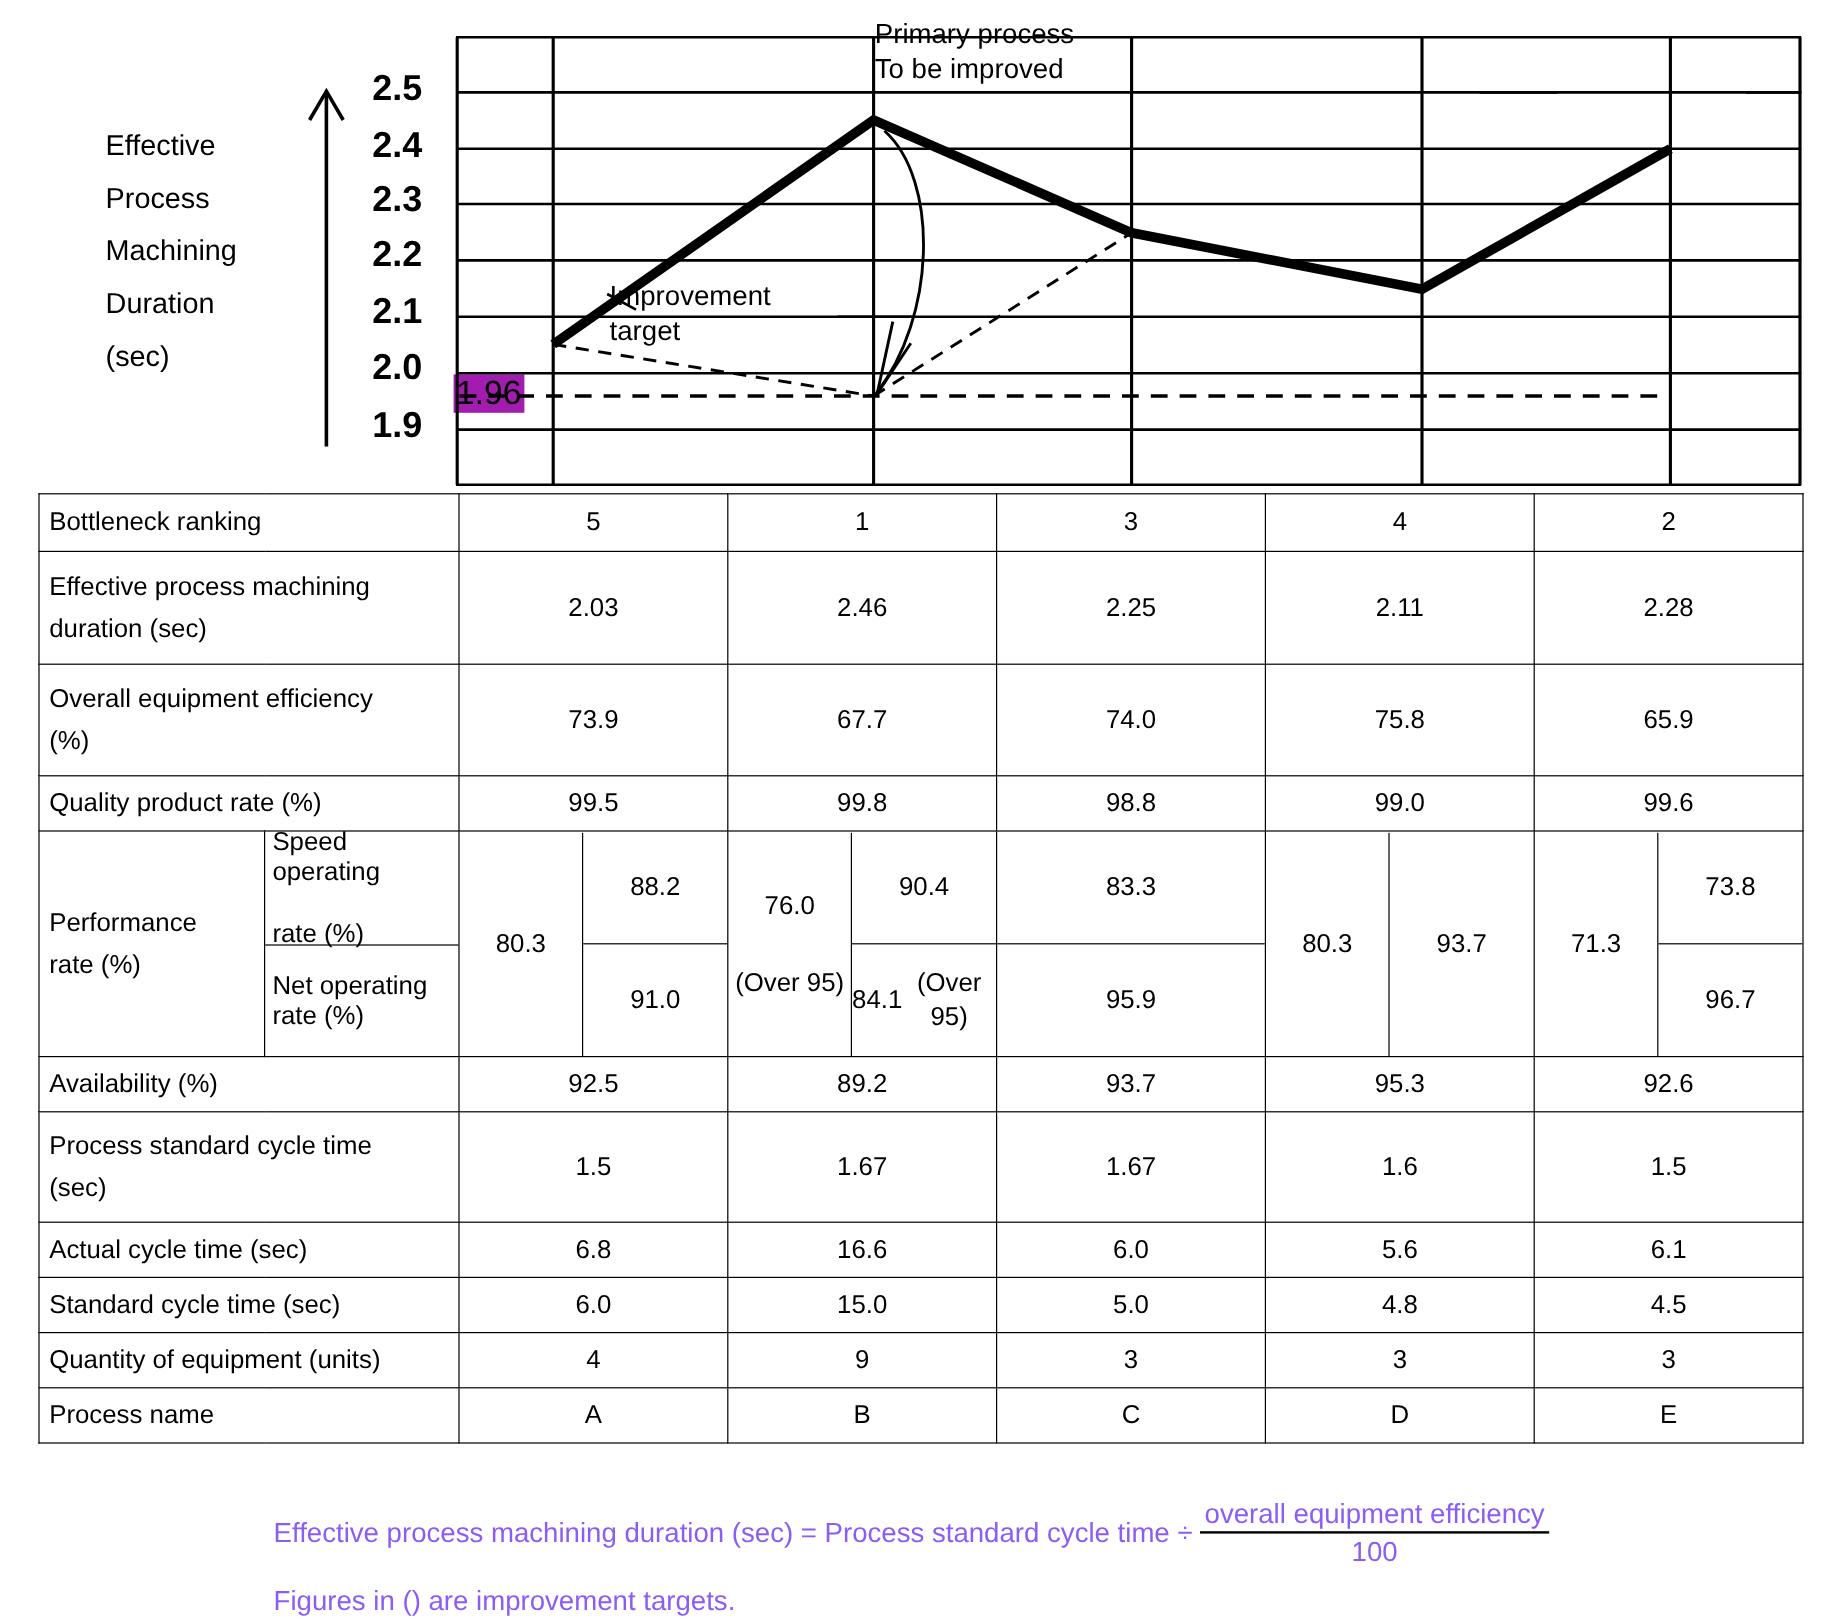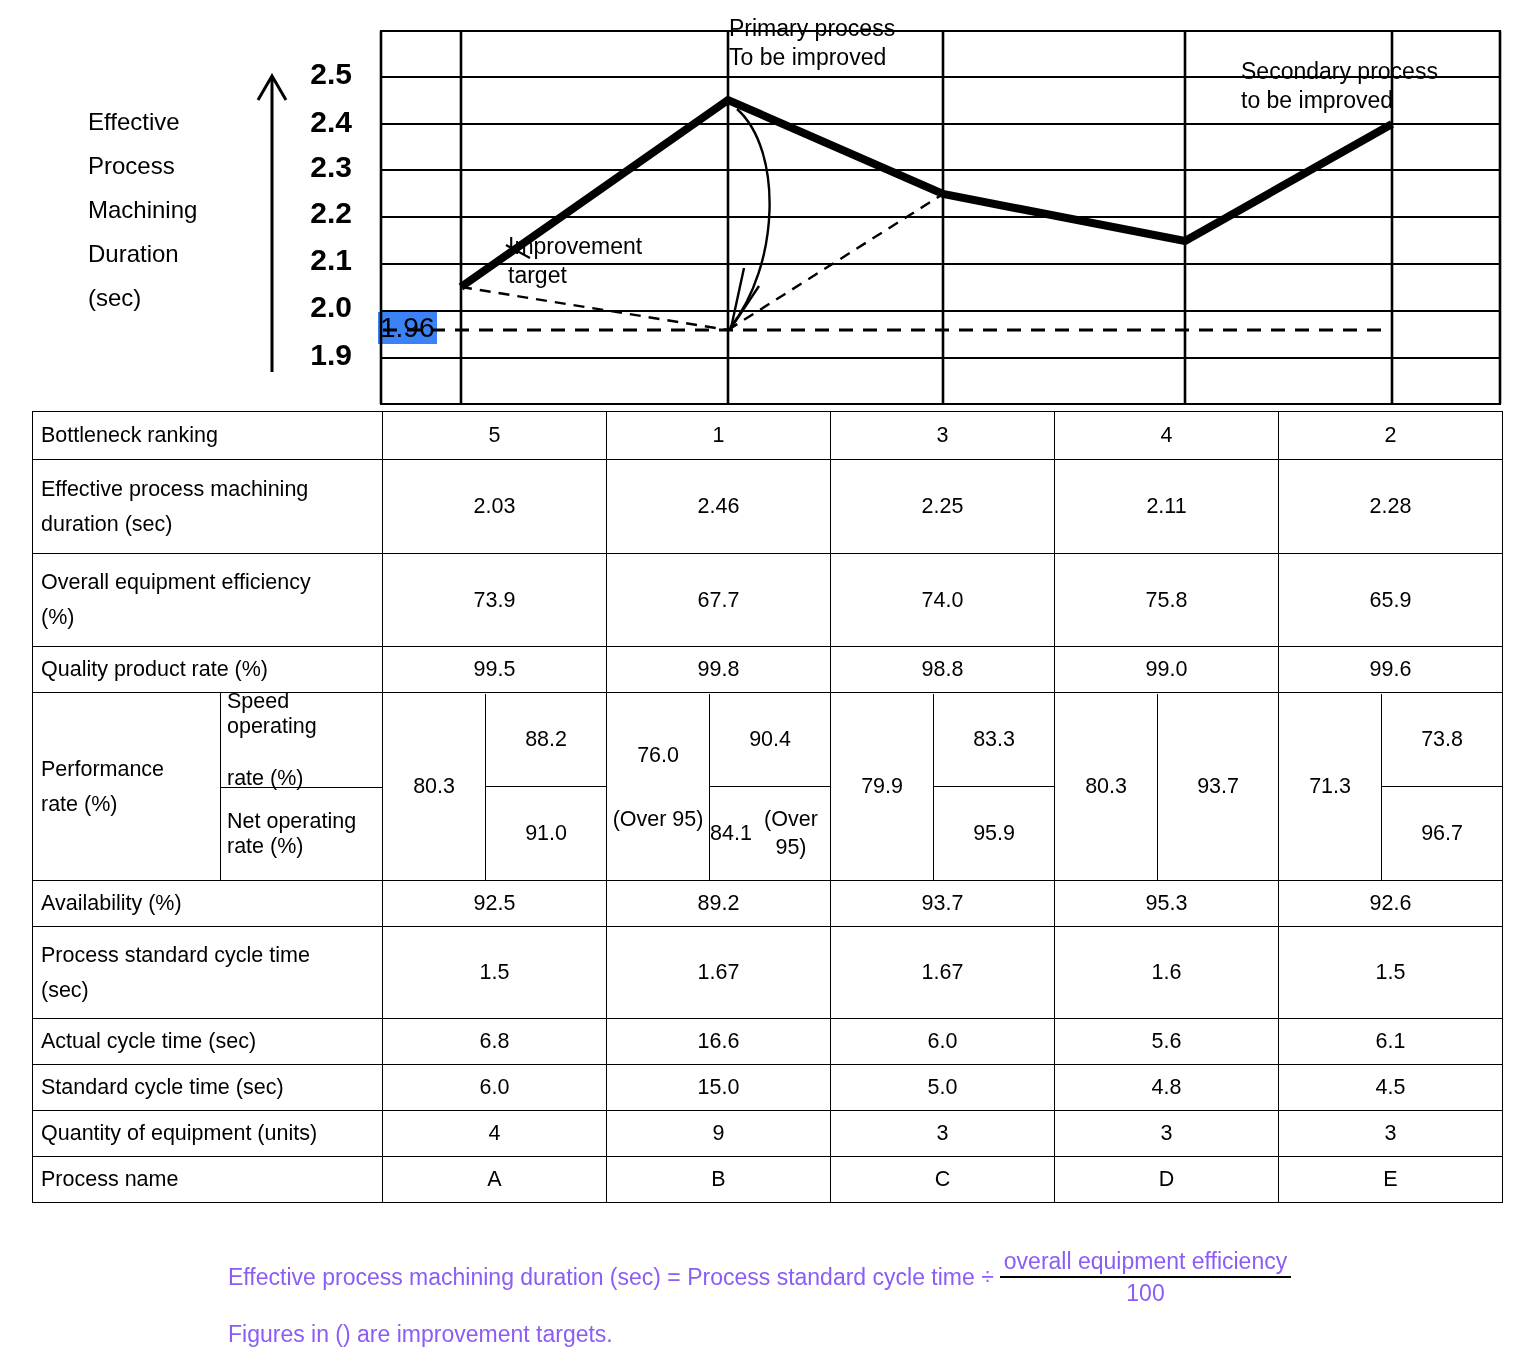--- a/index.html
+++ b/index.html
@@ -43,21 +43,21 @@
     font-size: 30px;
     font-weight: bold;
     color: #000;
   }
 
   .target-label {
     position: absolute;
     font-size: 28px;
     color: #000;
     white-space: nowrap;
-    background: #3b82f6;
+    background: #a21caf;
     padding: 0 2px;
   }
 
   .annot {
     position: absolute;
     font-size: 23px;
     line-height: 29px;
     color: #000;
     white-space: nowrap;
   }
@@ -141,24 +141,20 @@
     <div class="ytick" style="left:272px; top:290px;">2.0</div>
     <div class="ytick" style="left:272px; top:338px;">1.9</div>
 
     <div class="target-label" style="left:378px; top:312px;">1.96</div>
 
     <div class="annot boxed" style="left:729px; top:14px;">
       <div>Primary process</div>
       <div>To be improved</div>
     </div>
 
-    <div class="annot boxed" style="left:1241px; top:57px;">
-      <div>Secondary process</div>
-      <div>to be improved</div>
-    </div>
 
     <div class="annot boxed" style="left:508px; top:232px;">
       <div>Improvement</div>
       <div>target</div>
     </div>
 
     <svg id="chart-svg" width="1536" height="410">
 
       <g>
         <line x1="272" y1="372" x2="272" y2="76" stroke="#000" stroke-width="3"></line>
@@ -321,24 +317,20 @@
               <div class="bot twoline" style="flex-direction:row;">
                 <div>84.1</div>
                 <div>(Over 95)</div>
               </div>
             </div>
           </div>
         </td>
 
         <td class="nopad">
           <div class="perf-wrap" style="height:186px;">
-            <div class="perf-left">
-              <div>79.9</div>
-              <div></div>
-            </div>
             <div class="perf-right">
               <div class="top" style="flex-direction:column;">
                 <div>83.3</div>
                 <div></div>
               </div>
               <div class="bot" style="flex-direction:column;">
                 <div>95.9</div>
                 <div></div>
               </div>
             </div>

